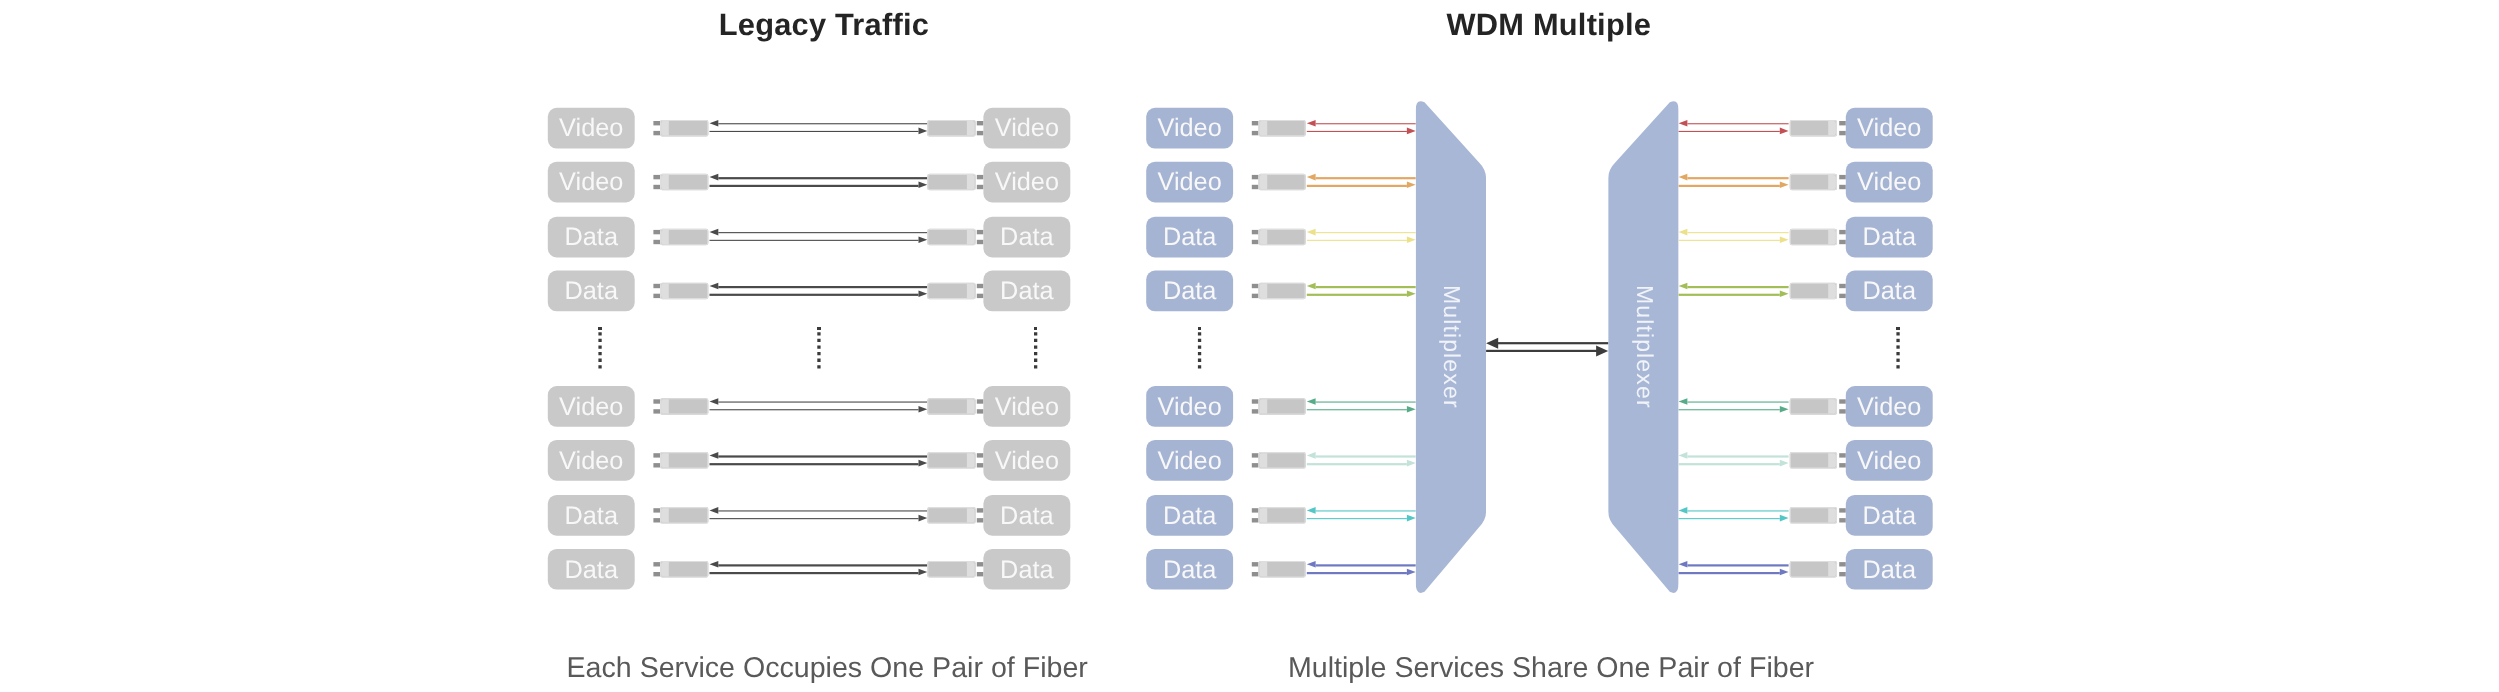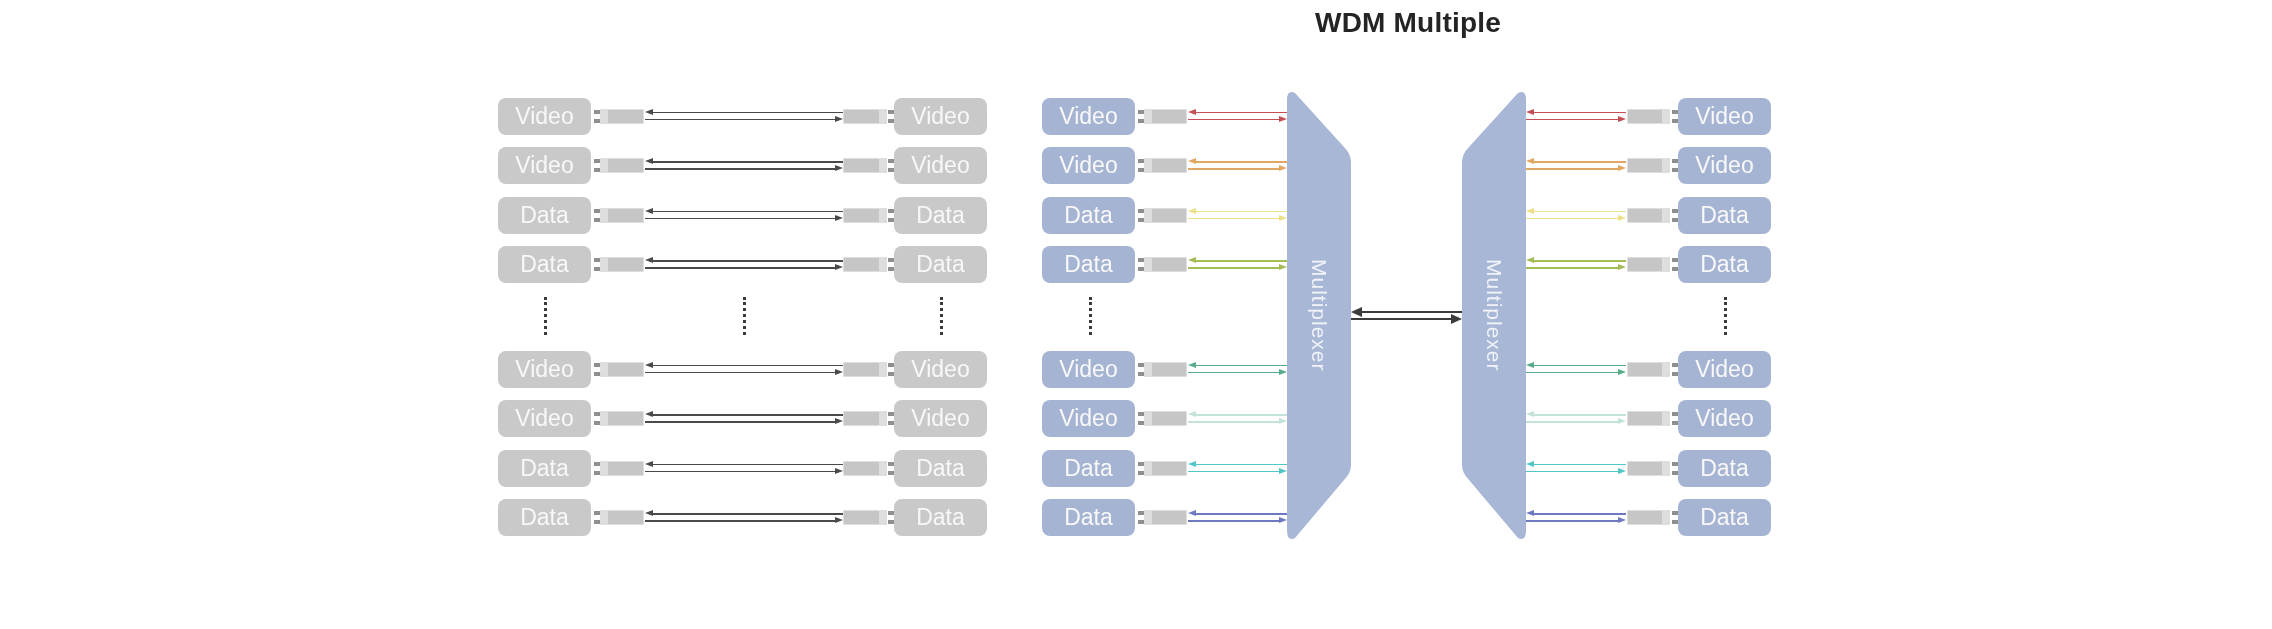--- a/index.html
+++ b/index.html
@@ -13,21 +13,21 @@
     font-size:28px;font-weight:700;color:var(--title-text,#222);
     white-space:nowrap;letter-spacing:.2px;
   }
   .caption{
     position:absolute;top:591px;transform:translateX(-50%);
     font-size:26px;font-weight:400;color:var(--caption-text,#595959);
     white-space:nowrap;
   }
   .row{position:absolute;height:37px;}
   .svc-box{
-    position:absolute;top:0;width:93px;height:37px;border-radius:8px;
+    position:absolute;top:0;width:79px;height:37px;border-radius:8px;
     color:var(--box-text,#fafafa);font-size:23px;line-height:36px;text-align:center;
   }
   .svc-gray{background:var(--legacy-box-fill,#c9c9c9);}
   .svc-blue{background:var(--wdm-box-fill,#a6b4d3);}
   .pins{
     position:absolute;top:12px;width:6px;height:13px;box-sizing:border-box;
     border-top:4px solid var(--pin-fill,#9a9a9a);
     border-bottom:4px solid var(--pin-fill,#9a9a9a);
   }
   .conn{
@@ -70,22 +70,25 @@
     border-top:5px solid transparent;border-bottom:5px solid transparent;
     border-left:11px solid var(--fiber-line,#3c3c3c);}
   .dots{position:absolute;top:297px;height:38px;width:0;
     border-left:3px dotted var(--dots,#3a3a3a);}
 </style>
 </head>
 <body>
 
 <div class="canvas">
 
+  <div class="title" style="left:749px">Legacy Traffic</div>
   <div class="title" style="left:1408px">WDM Multiple</div>
 
+  <div class="caption" style="left:752px">Each Service Occupies One Pair of Fiber</div>
+  <div class="caption" style="left:1410px">Multiple Services Share One Pair of Fiber</div>
 
   <svg class="mux mux-left" style="left:1287px" viewBox="0 0 64 455" aria-hidden="true">
     <path fill="currentColor" d="M 0 442 L 0 12 Q 0 1 8 5 L 57 59 Q 64 66 64 74 L 64 377 Q 64 385 57 392 L 8 450 Q 0 454 0 442 Z"></path>
   </svg>
   <svg class="mux mux-right" style="left:1462px" viewBox="0 0 64 455" aria-hidden="true">
     <path fill="currentColor" d="M 0 442 L 0 12 Q 0 1 8 5 L 57 59 Q 64 66 64 74 L 64 377 Q 64 385 57 392 L 8 450 Q 0 454 0 442 Z"></path>
   </svg>
   <div class="mux-label" style="left:1287px">Multiplexer</div>
   <div class="mux-label" style="left:1462px">Multiplexer</div>
 

